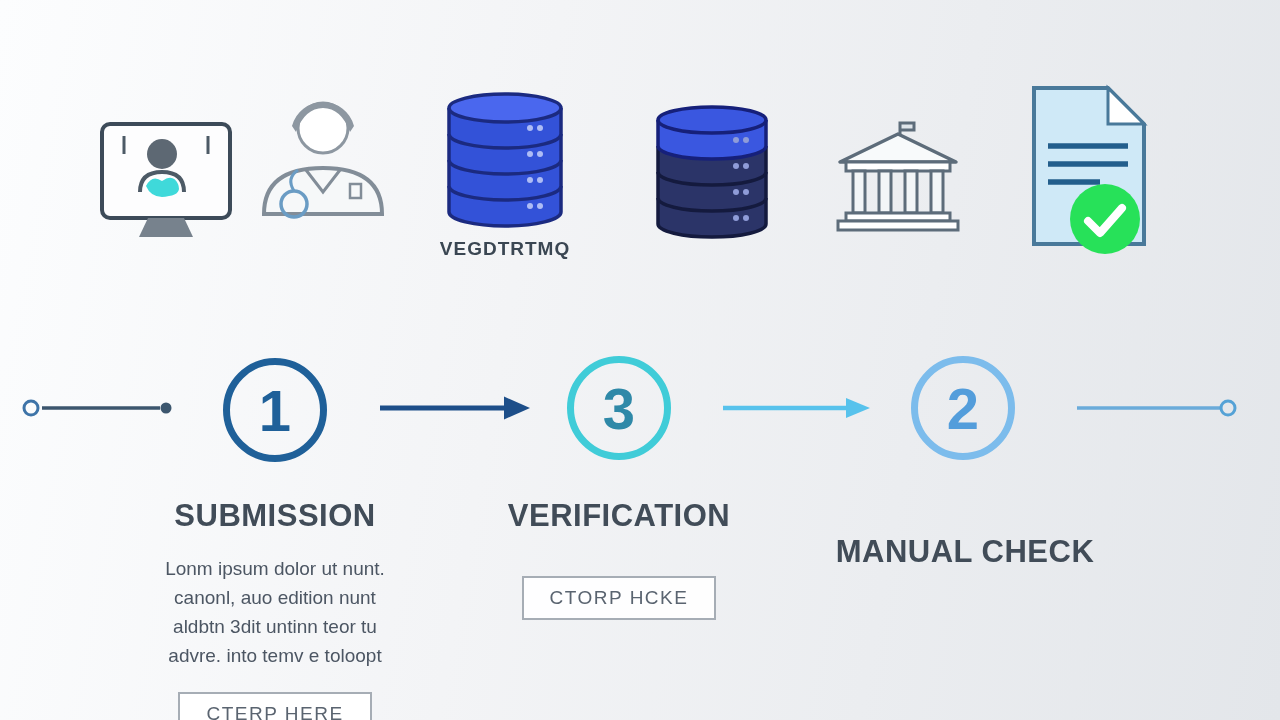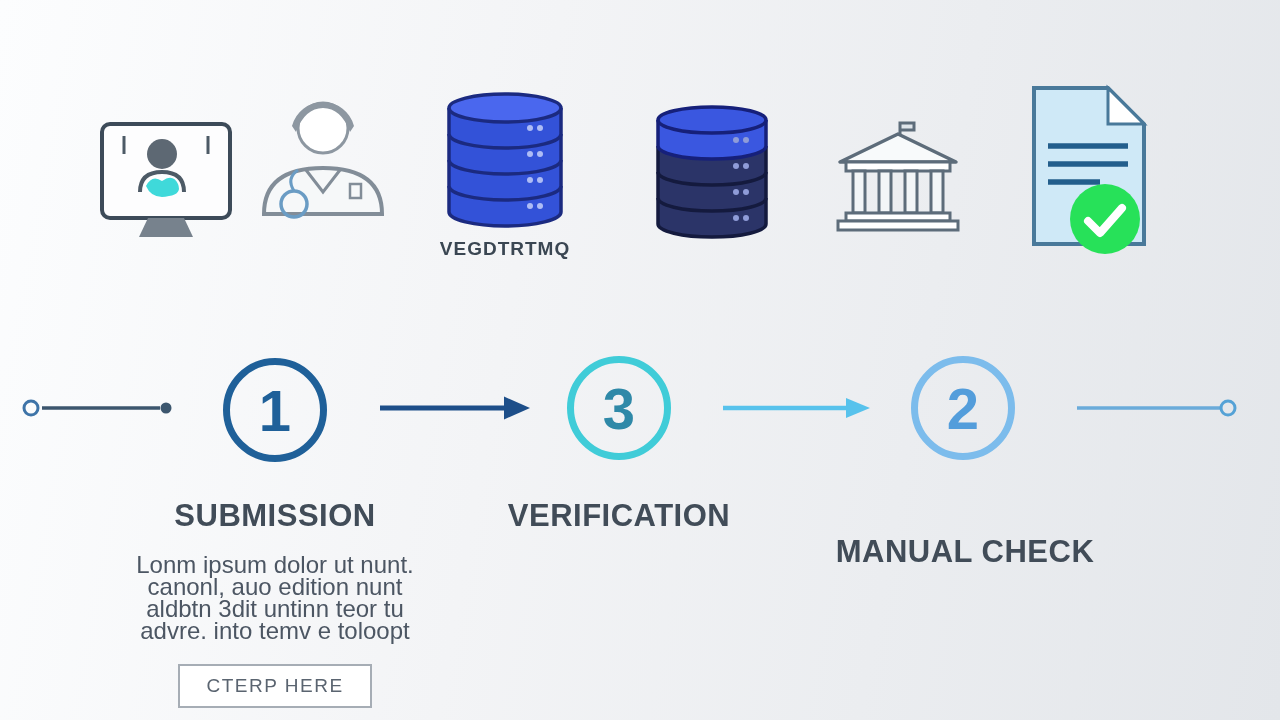--- a/index.html
+++ b/index.html
@@ -31,21 +31,21 @@
   .step-circle.c2 { left:911px; top:356px; border:7px solid #7cbcec; color:#539ddb; }
   .col { position:absolute; top:498px; width:340px; text-align:center; }
   .col.col1 { left:105px; }
   .col.col2 { left:449px;text-align:center; }
   .col.col3 { left:795px;margin-top:36px; }
   .col h2 {
     font-size:31px; font-weight:700; color:#414c58; letter-spacing:.5px;
     margin-bottom:20px;
   }
   .col p {
-    white-space:pre-line; font-size:24px; line-height:22px; color:#4c5663;
+    white-space:pre-line; font-size:19px; line-height:29px; color:#4c5663;
   }
   .col .btn {
     display:inline-block; margin-top:22px; padding:9px 26px; min-width:160px;
     border:2px solid #a6adb5; background:rgba(255,255,255,.92);
     font-size:19px; color:#5a6470; letter-spacing:1.5px; cursor:pointer;
   }
 </style>
 </head>
 <body>
 
@@ -174,19 +174,20 @@
     <h2>SUBMISSION</h2>
     <p>Lonm ipsum dolor ut nunt.
 canonl, auo edition nunt
 aldbtn 3dit untinn teor tu
 advre. into temv e toloopt</p>
     <div class="btn">CTERP HERE</div>
   </div>
 
   <div class="col col2">
     <h2>VERIFICATION</h2>
+    <div class="btn">CTORP HCKE</div>
   </div>
 
   <div class="col col3">
     <h2>MANUAL CHECK</h2>
   </div>
 
 </div>
 
 </body></html>

